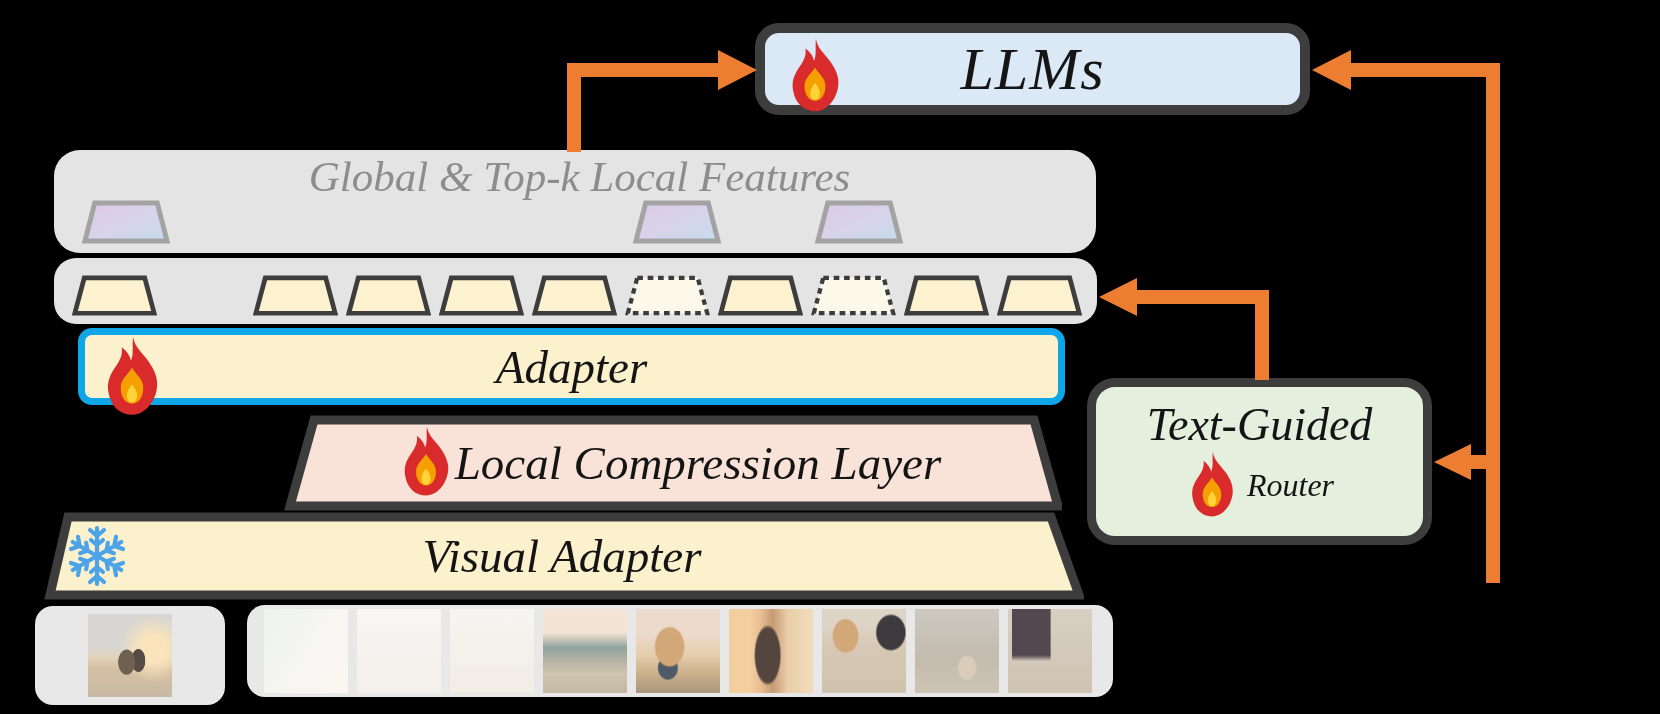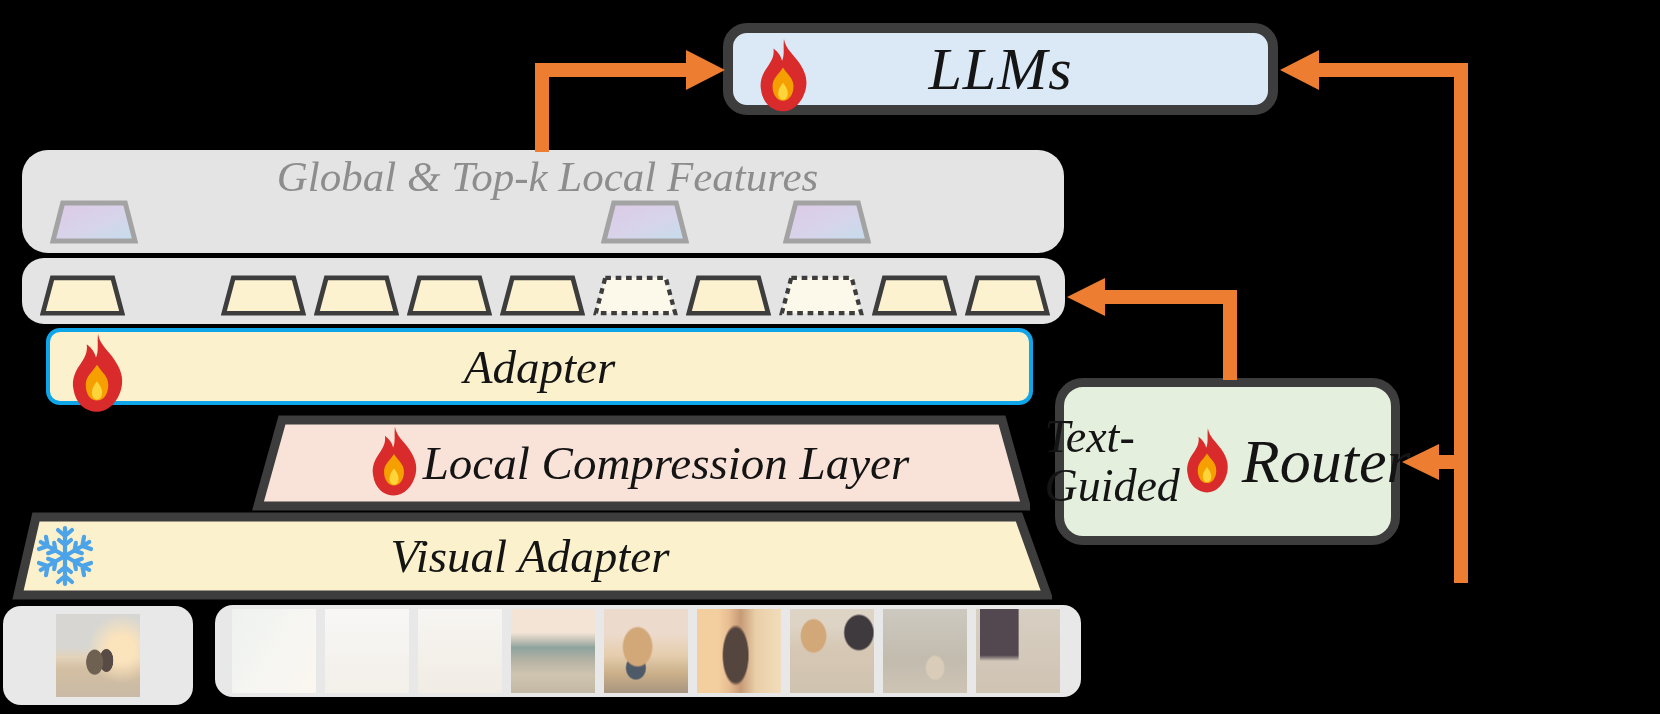--- a/index.html
+++ b/index.html
@@ -1,17 +1,17 @@
 <!DOCTYPE html>
 <html><head>
 <meta charset="utf-8">
 <style>
   html,body{margin:0;padding:0;background:#000;}
   .stage{position:relative;width:1592px;height:714px;background:#000;overflow:hidden;
-         font-family:"Liberation Serif", serif;}
+         font-family:"Liberation Serif", serif;margin-left:32px;}
   .abs{position:absolute;}
 
   
   .llms-box{left:723px;top:23px;width:555px;height:92px;background:#dbe8f5;
     border:10px solid #3d3d3d;border-radius:24px;box-sizing:border-box;
     display:flex;align-items:center;justify-content:center;}
   .llms-box .flame{position:absolute;left:18px;top:4px;width:64px;height:80px;}
   .llms-label{font-style:italic;font-size:60px;color:#151515;letter-spacing:1px;}
 
   .features-bar{left:22px;top:150px;width:1042px;height:103px;background:#e4e4e4;
@@ -24,42 +24,42 @@
   .token-bar{left:22px;top:258px;width:1043px;height:66px;background:#e4e4e4;
     border-radius:22px;}
   .token-tray{position:absolute;left:18px;top:17px;right:10px;display:flex;gap:8px;}
   .token{width:85px;height:41px;flex:0 0 auto;}
   .token svg{width:100%;height:100%;display:block;}
   .token.solid polygon{fill:#fdf2cf;stroke:#3d3d3d;stroke-width:5;}
   .token.dotted polygon{fill:#fcf8ea;stroke:#3d3d3d;stroke-width:4.5;stroke-dasharray:6 5;}
   .token.first{margin-right:88px;}
 
   .adapter-bar{left:46px;top:328px;width:987px;height:77px;background:#fbf1cd;
-    border:4px solid #0ea5e9;border-radius:14px;box-sizing:border-box;
+    border:7px solid #0ea5e9;border-radius:14px;box-sizing:border-box;
     display:flex;align-items:center;justify-content:center;}
   .adapter-bar .flame{position:absolute;left:14px;top:0px;width:66px;height:86px;}
   .bar-label{font-style:italic;font-size:47px;color:#141414;}
 
   .shape-wrap{pointer-events:none;}
   .lcl-wrap{left:252px;top:415px;width:778px;height:96px;}
   .lcl-content{left:252px;top:419px;width:770px;height:88px;display:flex;
     align-items:center;justify-content:center;}
   .lcl-content .flame{width:58px;height:76px;flex:0 0 auto;}
 
   .ve-wrap{left:12px;top:512px;width:1040px;height:88px;}
   .ve-content{left:12px;top:518px;width:1036px;height:76px;display:flex;
     align-items:center;justify-content:center;}
   .ve-snow{position:absolute;left:32px;top:524px;width:66px;height:64px;}
 
   .router-box{left:1055px;top:378px;width:345px;height:167px;background:#e4efdd;
     border:9px solid #3d3d3d;border-radius:28px;box-sizing:border-box;
-    display:flex;flex-direction:row;align-items:center;justify-content:center;}
+    display:flex;flex-direction:column;align-items:center;justify-content:center;}
   .router-line1{font-style:italic;font-size:46px;color:#141414;line-height:1.05;}
   .router-line2{display:flex;align-items:center;gap:8px;font-style:italic;
-    font-size:62px;color:#141414;line-height:1.05;}
+    font-size:32px;color:#141414;line-height:1.05;}
   .router-line2 .flame{width:54px;height:72px;}
 
   
   .strip-left{left:3px;top:606px;width:190px;height:99px;background:#e8e8e8;
     border-radius:18px;display:flex;align-items:center;justify-content:center;}
   .strip-right{left:215px;top:605px;width:866px;height:92px;background:#e8e8e8;
     border-radius:18px;display:flex;align-items:center;gap:9px;padding:0 17px;
     box-sizing:border-box;}
   .photo{width:84px;height:84px;flex:0 0 auto;}
   .photo-main{width:84px;height:83px;

